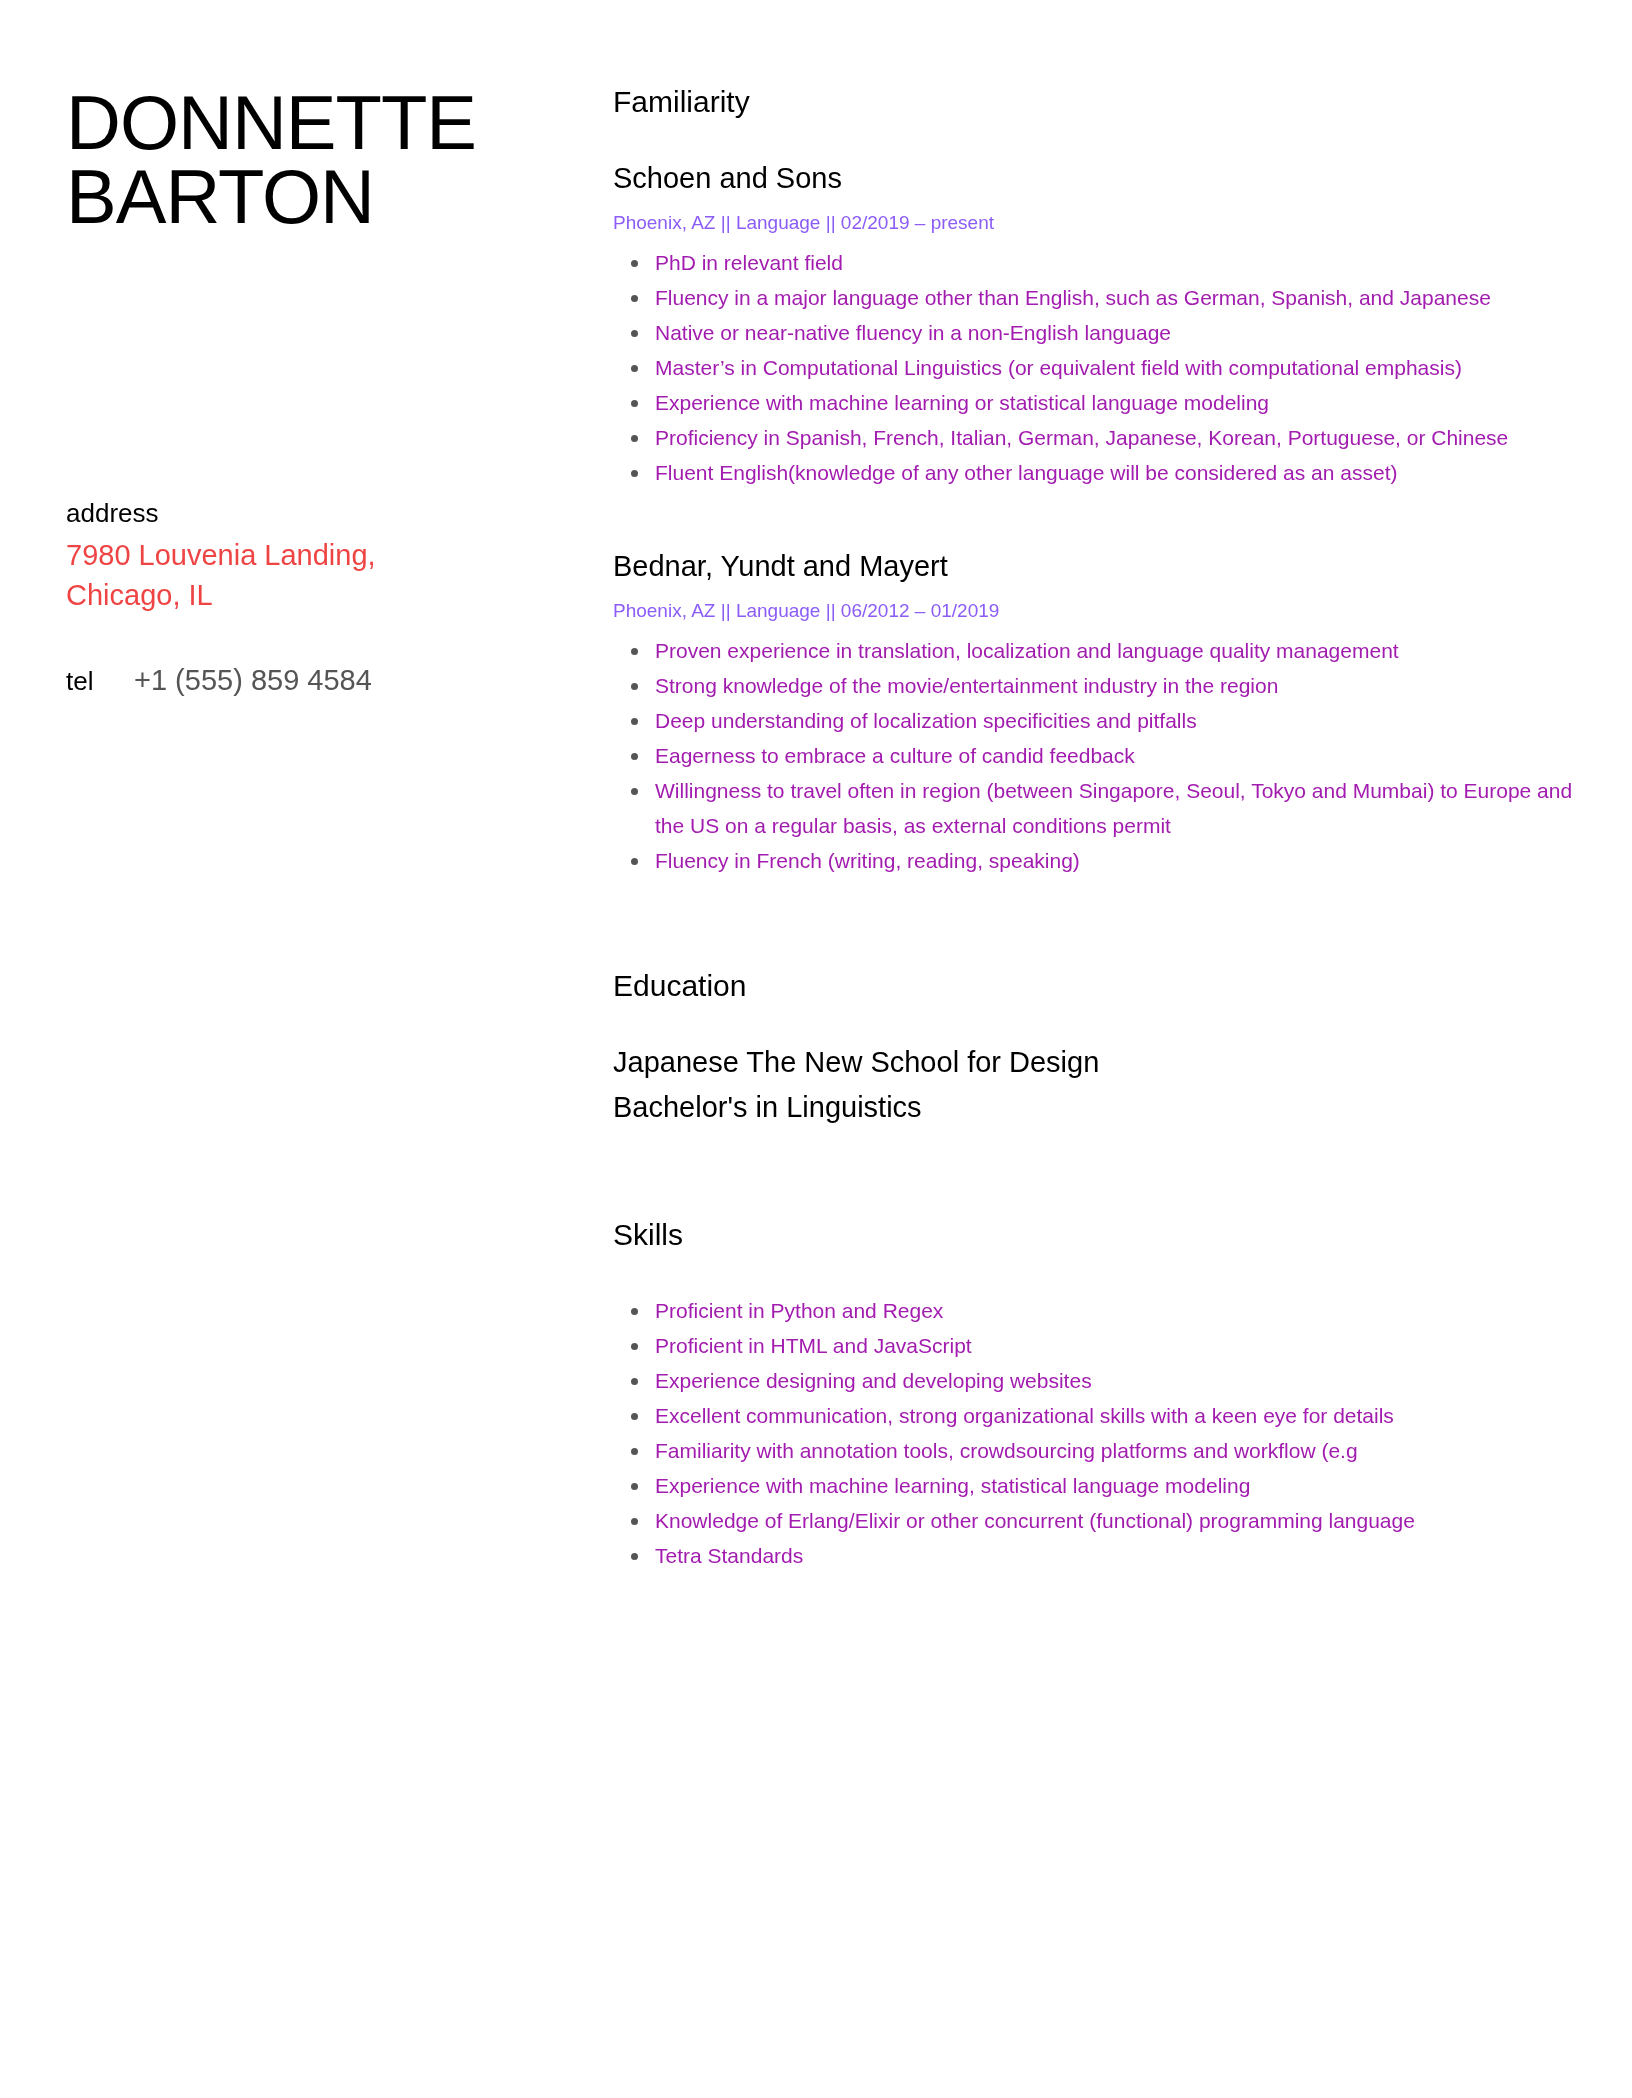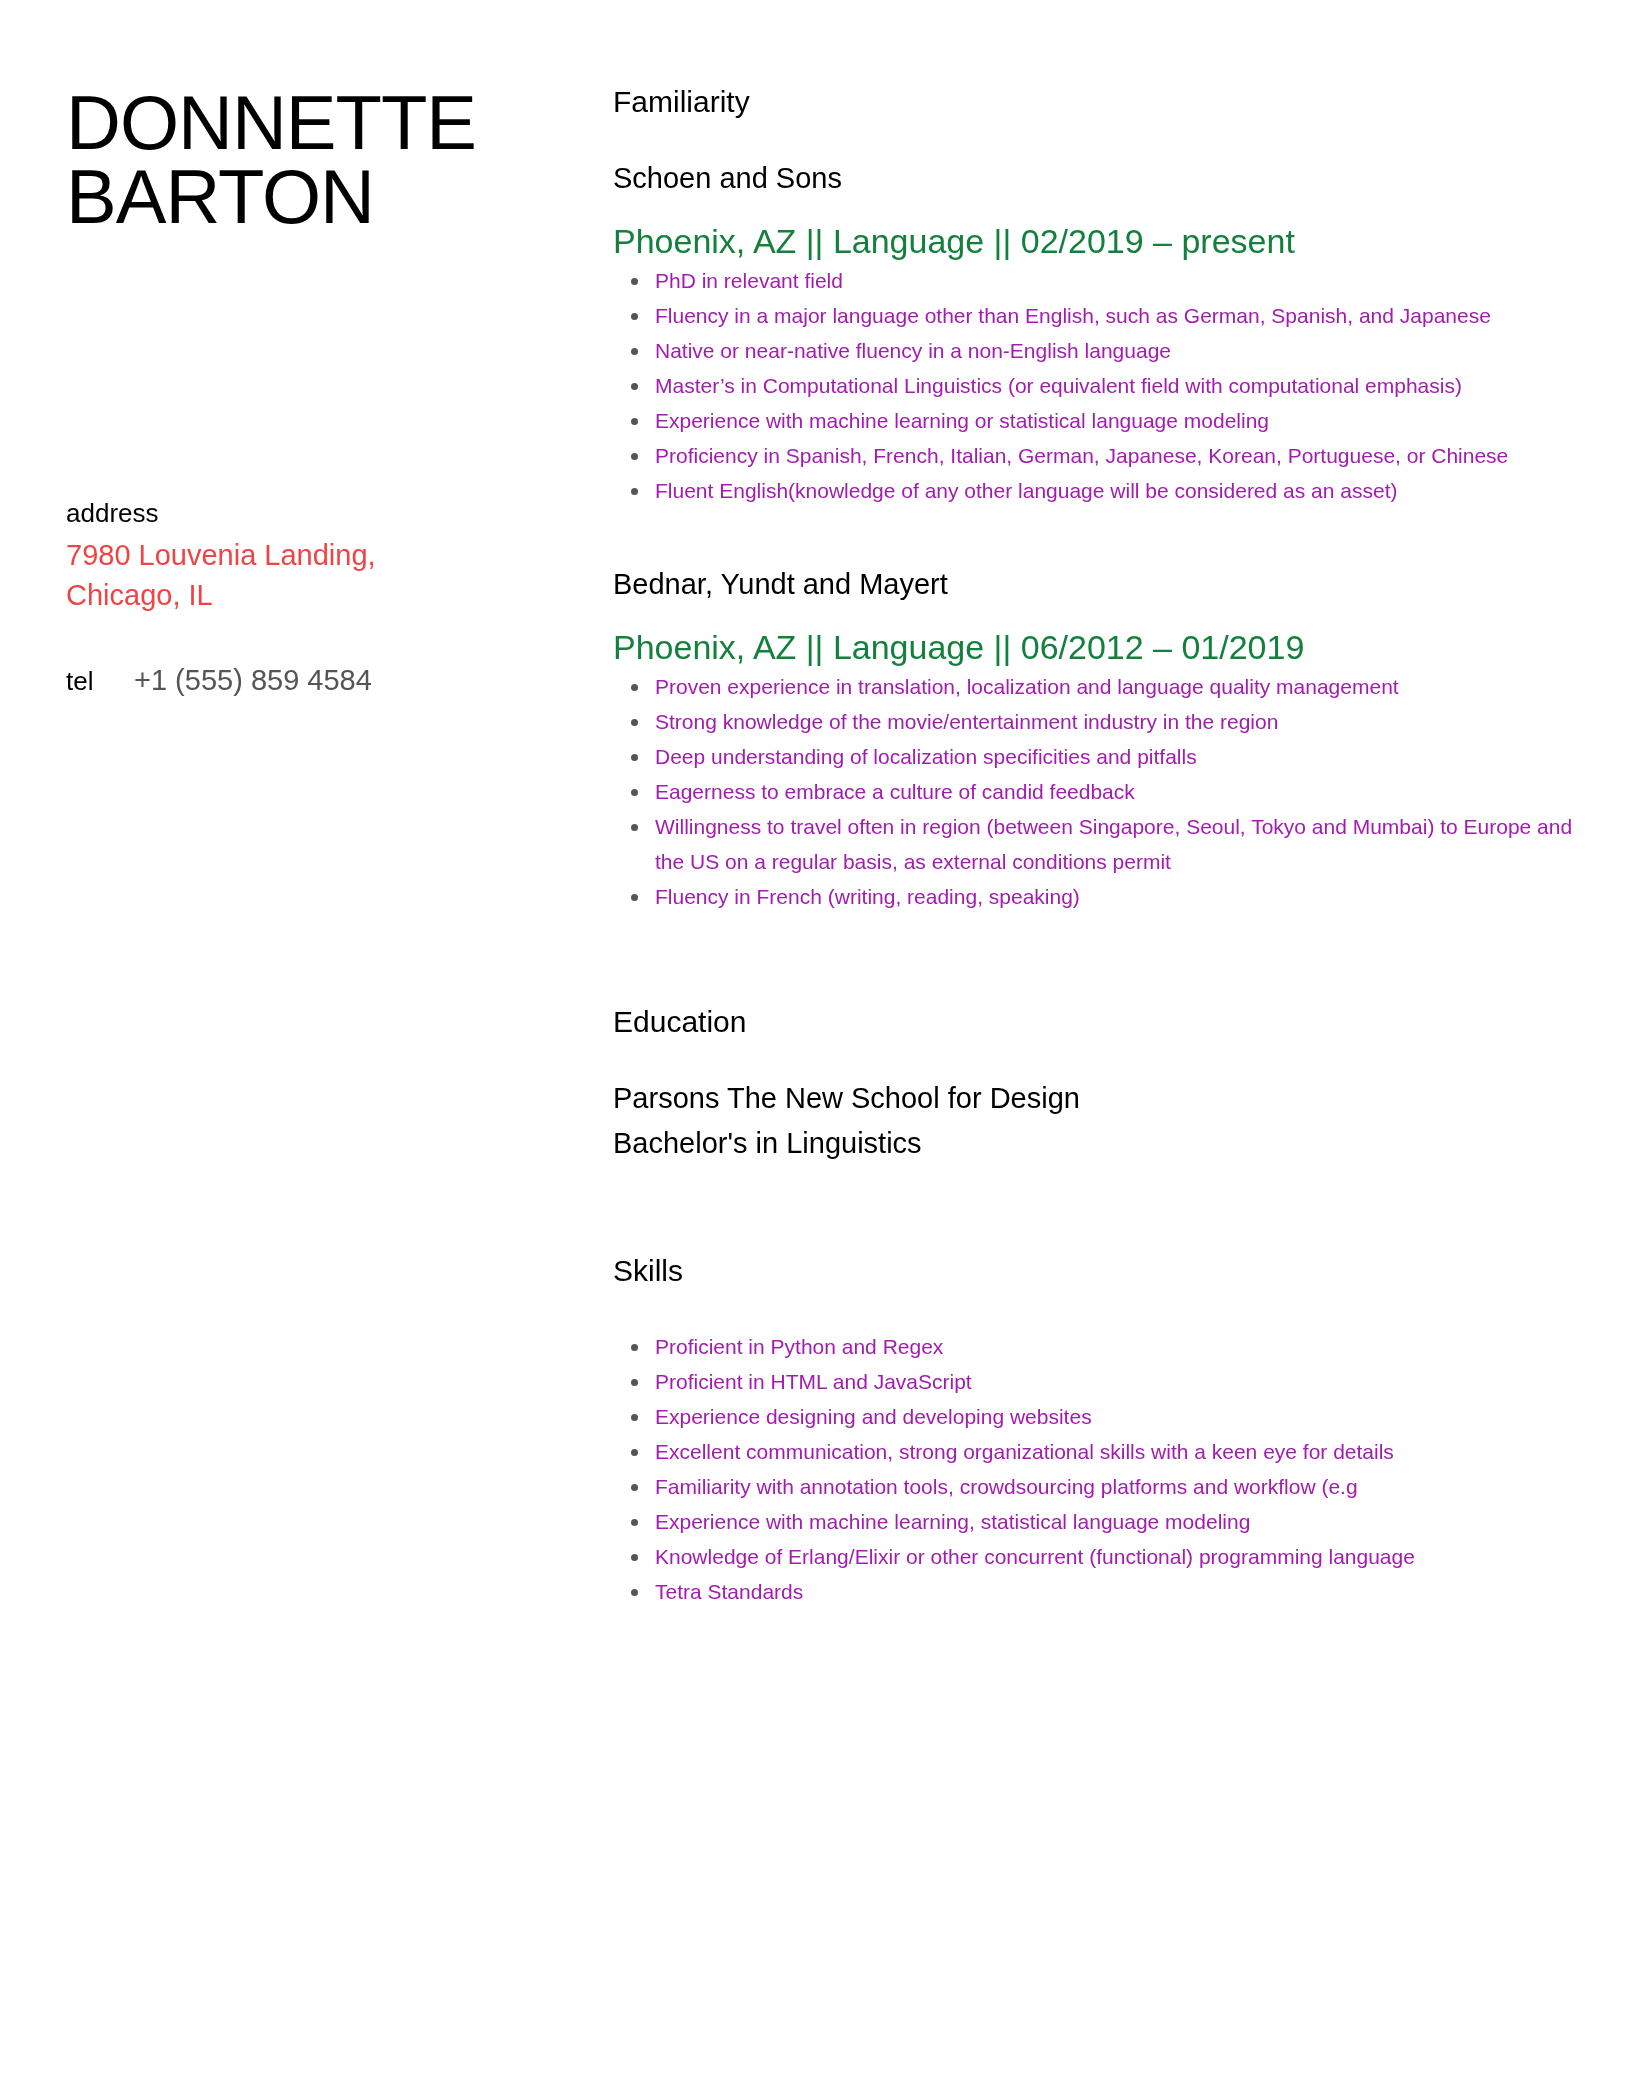--- a/index.html
+++ b/index.html
@@ -17,21 +17,21 @@
   .address-block { position: absolute; left: 0; top: 412px; }
   .address-value { font-size: 29px; line-height: 40px; color: #ef4444; margin-top: 6px; }
   .tel-row { position: absolute; left: 0; top: 578px; display: flex; align-items: baseline; white-space: nowrap; }
   .tel-row .contact-label { width: 68px; }
   .tel-value { font-size: 29px; color: #555; }
 
   .right { position: absolute; left: 613px; top: 82px; width: 960px; }
   .section-title { font-size: 30px; line-height: 40px; margin: 0; font-weight: 400; color: #000; }
   .job { margin-top: 0; }
   .company { font-size: 29px; line-height: 40px; color: #000; }
-  .meta { font-size: 34px; line-height: 40px; color: #15803d; margin-top: 23px; }
+  .meta { font-size: 19px; line-height: 40px; color: #8b5cf6; margin-top: 5px; }
   ul.bullets { list-style: none; margin: 2px 0 0 0; padding: 0; }
   ul.bullets li {
     position: relative; padding-left: 42px; font-size: 21px; line-height: 35px; color: #a21caf;
   }
   ul.bullets li::before {
     content: ""; position: absolute; left: 18px; top: 15px; width: 7px; height: 7px;
     border-radius: 50%; background: #555;
   }
   .school { font-size: 29px; line-height: 40px; color: #000; }
   .degree { font-size: 29px; line-height: 40px; color: #000000; margin-top: 5px; }
@@ -86,21 +86,21 @@
         <li>Deep understanding of localization specificities and pitfalls</li>
         <li>Eagerness to embrace a culture of candid feedback</li>
         <li>Willingness to travel often in region (between Singapore, Seoul, Tokyo and Mumbai) to Europe and the US on a regular basis, as external conditions permit</li>
         <li>Fluency in French (writing, reading, speaking)</li>
       </ul>
     </div>
   </section>
 
   <section style="margin-top:88px">
     <h2 class="section-title">Education</h2>
-    <div class="school" style="margin-top:36px">Parsons The New School for Design</div>
+    <div class="school" style="margin-top:36px">Japanese The New School for Design</div>
     <div class="degree">Bachelor's in Linguistics</div>
   </section>
 
   <section style="margin-top:88px">
     <h2 class="section-title">Skills</h2>
     <ul class="bullets" style="margin-top:38px">
       <li>Proficient in Python and Regex</li>
       <li>Proficient in HTML and JavaScript</li>
       <li>Experience designing and developing websites</li>
       <li>Excellent communication, strong organizational skills with a keen eye for details</li>

